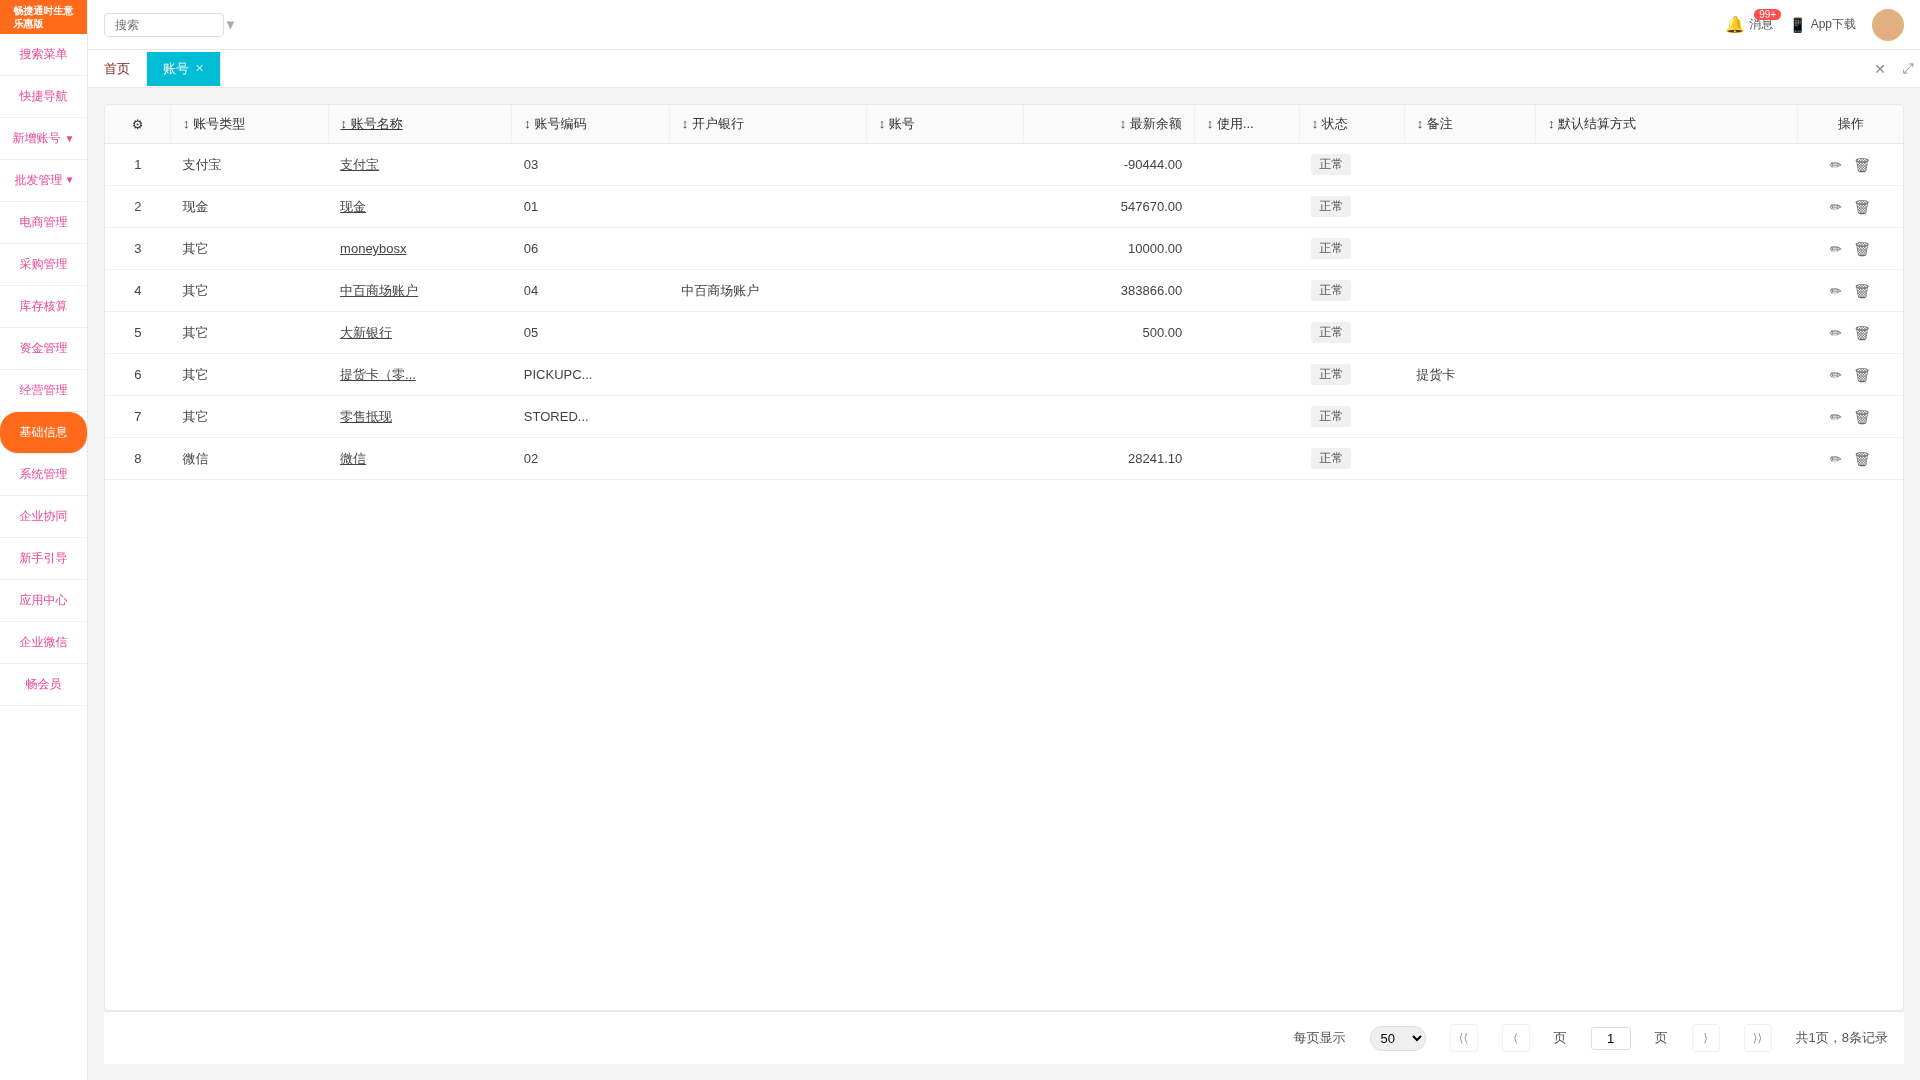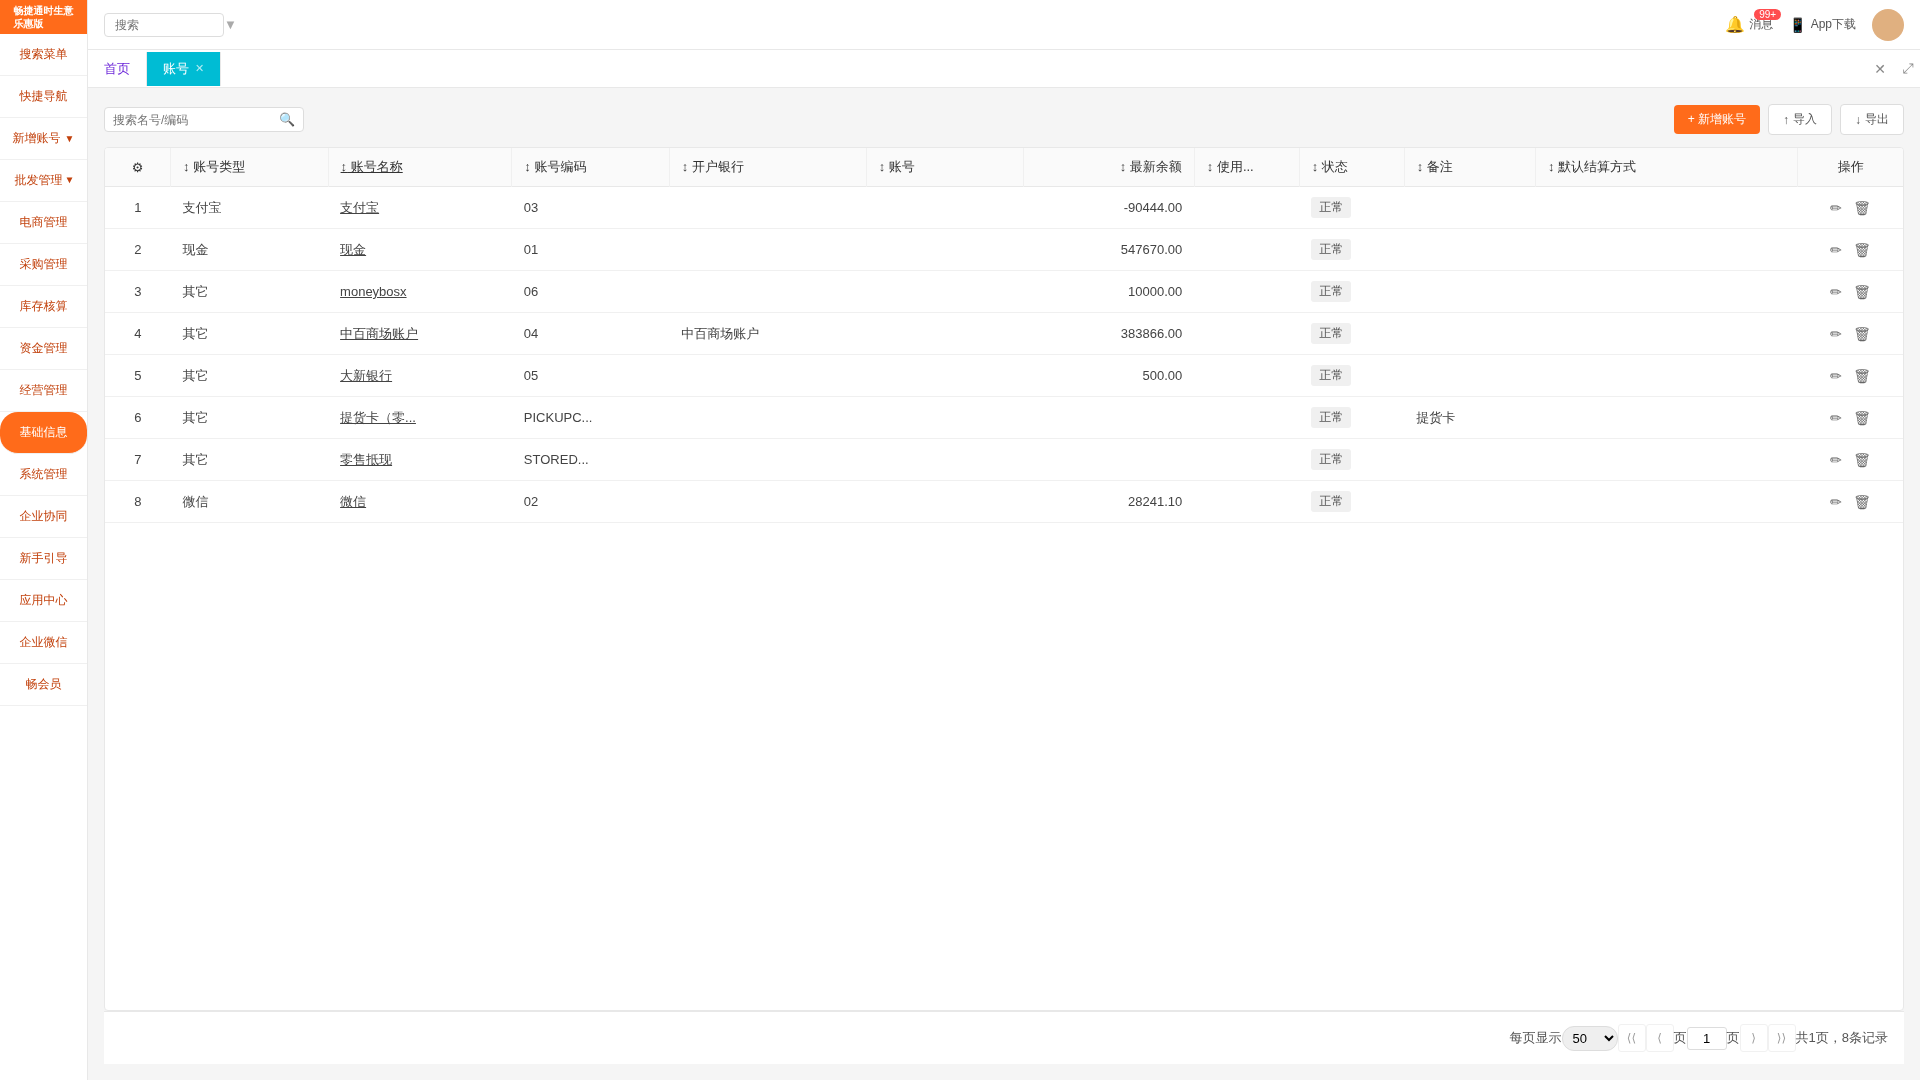--- a/index.html
+++ b/index.html
@@ -21,21 +21,21 @@
       align-items: center;
       justify-content: center;
       color: #fff;
       font-size: 12px;
       font-weight: bold;
     }
     .sidebar-item {
       padding: 12px 8px;
       text-align: center;
       font-size: 12px;
-      color: #c2410c;
+      color: #ec4899;
       cursor: pointer;
       border-bottom: 1px solid #f0f0f0;
     }
     .sidebar-item.active { background: #ff6b1a; color: #fff; border-radius: 18px; }
 
     
     .main {
       flex: 1;
       display: flex;
       flex-direction: column;
@@ -94,21 +94,21 @@
       flex-shrink: 0;
     }
     .tab {
       padding: 8px 16px;
       font-size: 13px;
       cursor: pointer;
       border-right: 1px solid #e8e8e8;
       display: flex;
       align-items: center;
       gap: 6px;
-      color: #6d28d9;
+      color: #7f1d1d;
     }
     .tab.active {
       background: #00bcd4;
       color: #fff;
     }
     .tab-close {
       font-size: 11px;
       cursor: pointer;
       opacity: 0.7;
     }
@@ -225,21 +225,21 @@
     .settings-col { text-align: center; }
 
     
     .pagination {
       display: flex;
       align-items: center;
       justify-content: flex-end;
       padding: 12px 16px;
       background: #fff;
       border-top: 1px solid #e8e8e8;
-      gap: 0;
+      gap: 24px;
       font-size: 13px;
       color: #555;
       flex-shrink: 0;
     }
     .pagination-btn {
       border: 1px solid #ddd;
       background: #fff;
       width: 28px;
       height: 28px;
       cursor: pointer;
@@ -359,39 +359,20 @@
       <span class="tab-close">✕</span>
     </div>
     <div class="window-controls">
       <button class="window-btn">✕</button>
       <button class="window-btn">⤢</button>
     </div>
   </div>
 
   <div class="content">
 
-    <div class="toolbar">
-      <div class="search-box">
-        <input type="text" placeholder="搜索名号/编码" style="">
-        <span style="color:#aaa;cursor:pointer;">🔍</span>
-      </div>
-      <div class="toolbar-buttons">
-        <button class="btn-primary">
-          <span>+ 新增账号</span>
-        </button>
-        <button class="btn-secondary">
-          <span>↑</span>
-          <span>导入</span>
-        </button>
-        <button class="btn-secondary">
-          <span>↓</span>
-          <span>导出</span>
-        </button>
-      </div>
-    </div>
 
     <div class="table-container">
       <table>
         <thead>
           <tr>
             <th class="col-index settings-col">⚙</th>
             <th class="col-type">
               <span>↕</span>
               账号类型
             </th>

